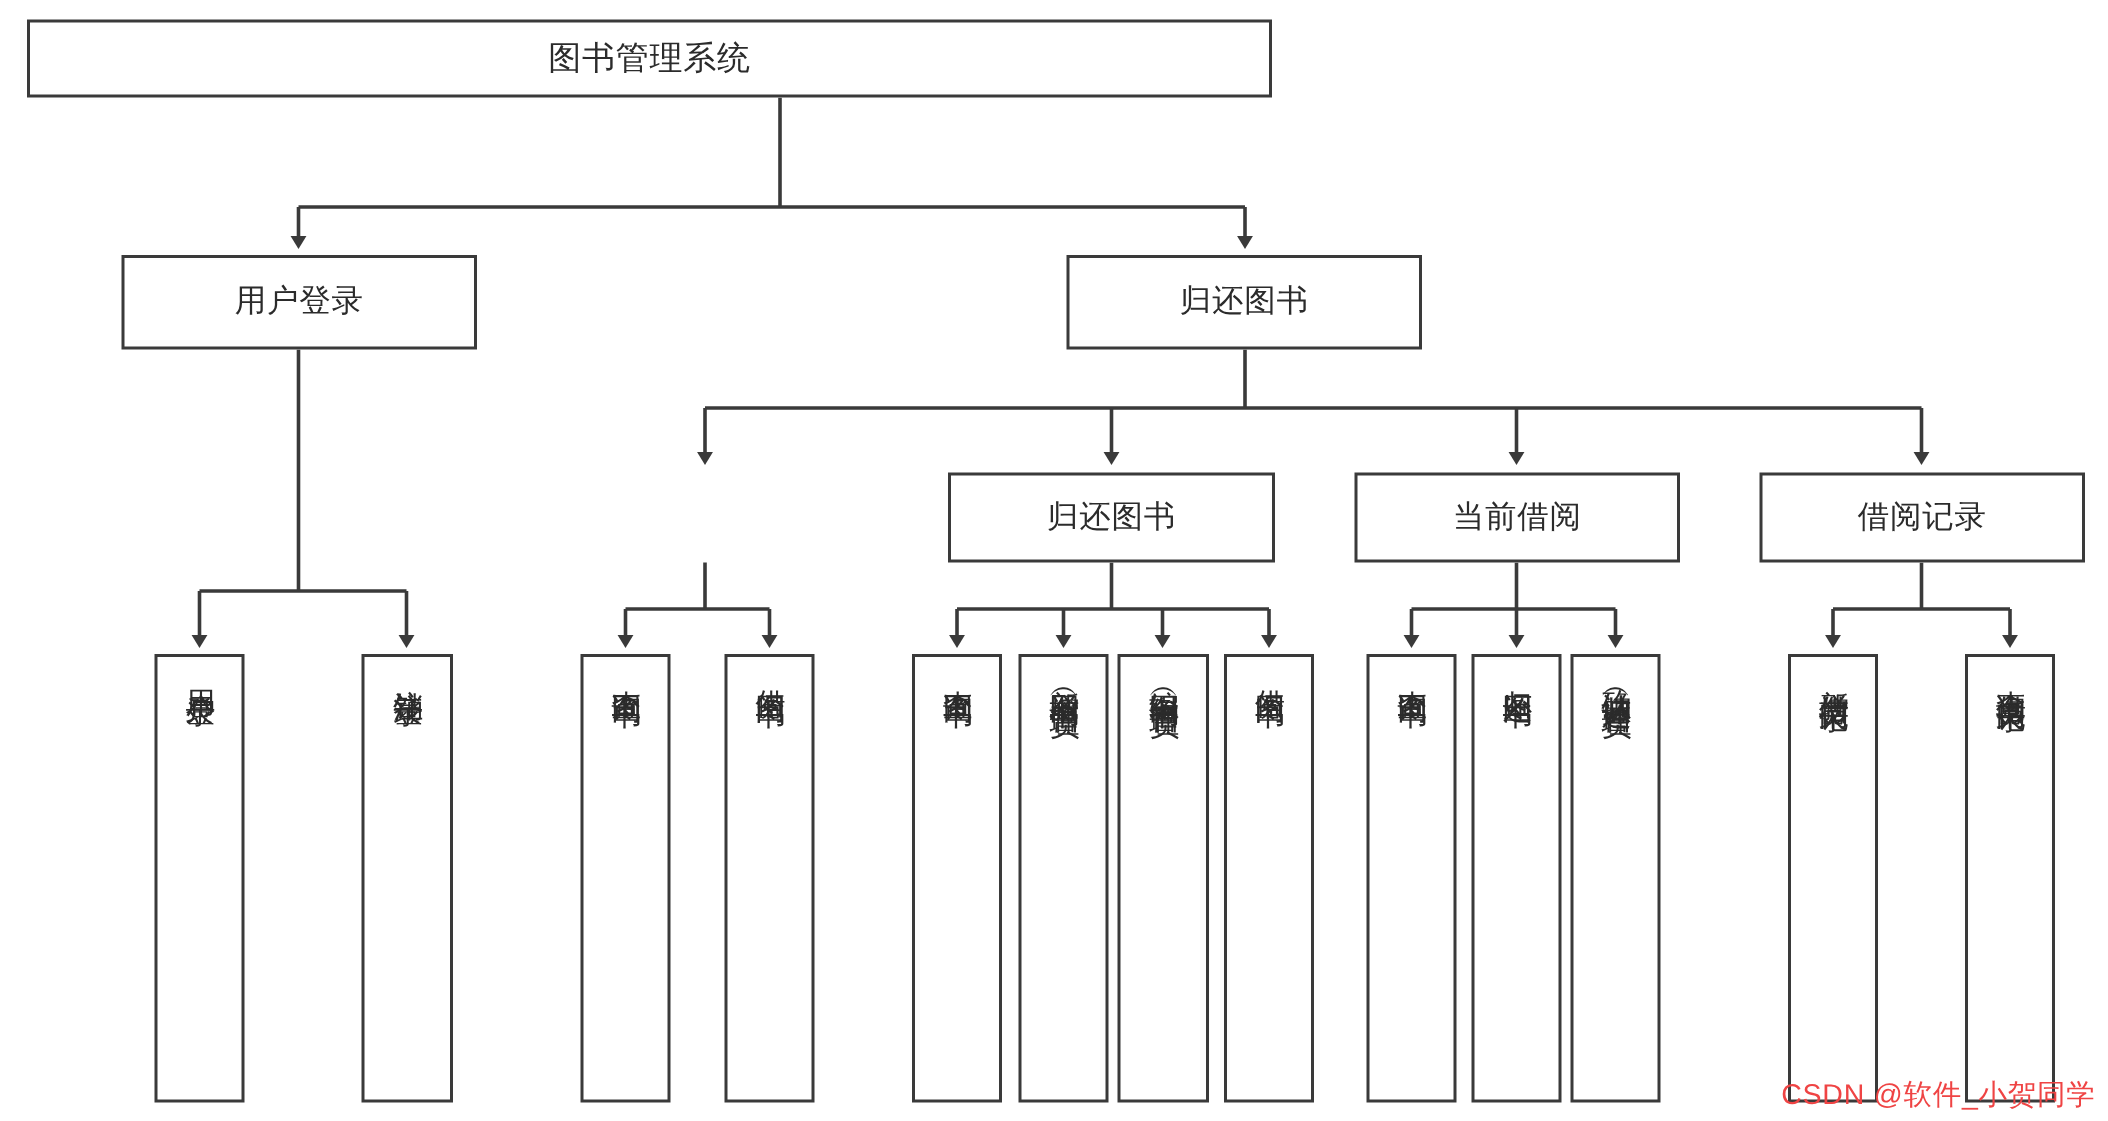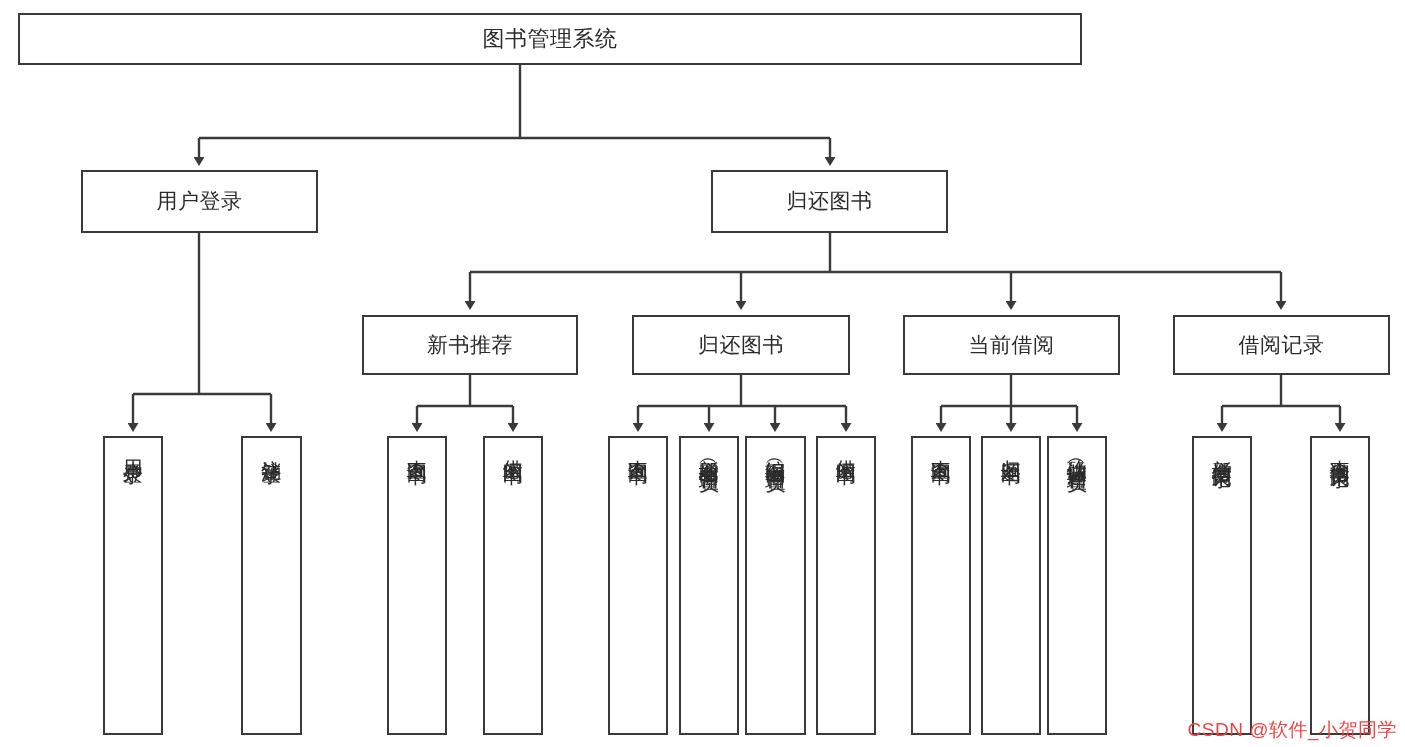--- a/index.html
+++ b/index.html
@@ -120,34 +120,31 @@
       <path d="M1011,406 L1011,424" marker-end="url(#arrow)"></path>
       <path d="M1077,406 L1077,424" marker-end="url(#arrow)"></path>
 
       <path d="M1281,375 L1281,406"></path>
       <path d="M1222,406 L1340,406"></path>
       <path d="M1222,406 L1222,424" marker-end="url(#arrow)"></path>
       <path d="M1340,406 L1340,424" marker-end="url(#arrow)"></path>
     </g>
   </svg>
 
-  <div class="node h root" style="left:18px; top:13px; width:1064px; height:52px;">
+  <div class="node h root" style="left:18px; top:13px; width:830px; height:52px;">
     <span class="label">图书管理系统</span>
   </div>
 
   <div class="node h" style="left:81px; top:170px; width:237px; height:63px;">
     <span class="label">用户登录</span>
   </div>
   <div class="node h" style="left:711px; top:170px; width:237px; height:63px;">
     <span class="label">归还图书</span>
   </div>
 
-  <div class="node h" style="left:362px; top:315px; width:216px; height:60px;">
-    <span class="label">新书推荐</span>
-  </div>
   <div class="node h" style="left:632px; top:315px; width:218px; height:60px;">
     <span class="label">归还图书</span>
   </div>
   <div class="node h" style="left:903px; top:315px; width:217px; height:60px;">
     <span class="label">当前借阅</span>
   </div>
   <div class="node h" style="left:1173px; top:315px; width:217px; height:60px;">
     <span class="label">借阅记录</span>
   </div>
 

